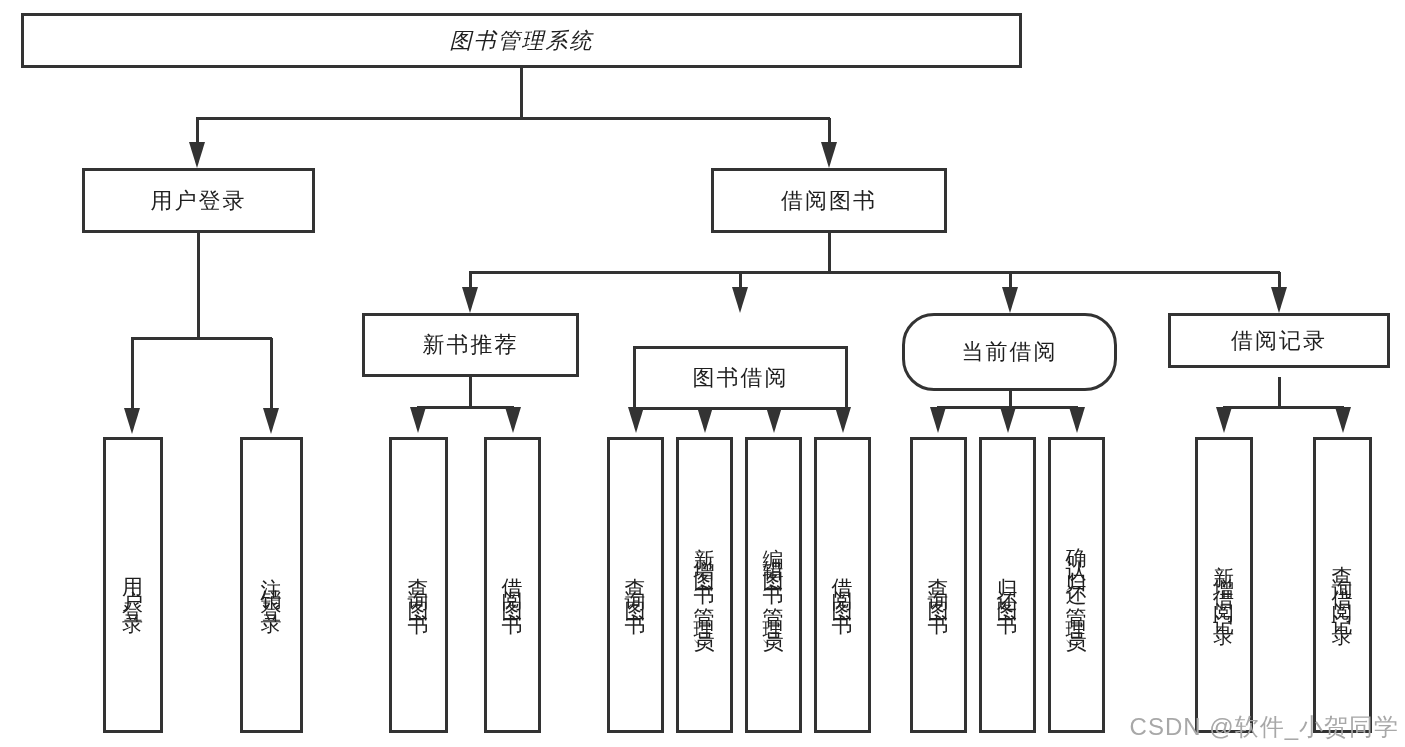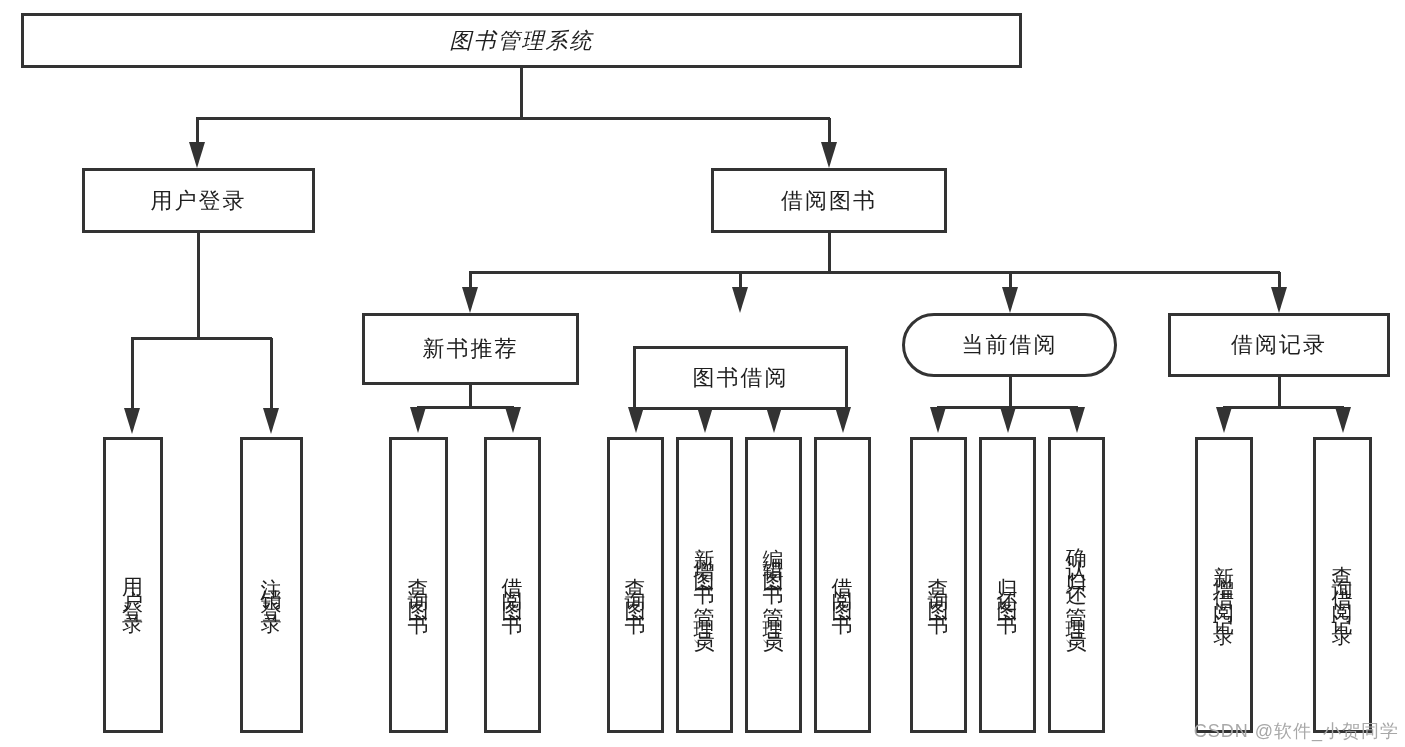--- a/index.html
+++ b/index.html
@@ -30,21 +30,21 @@
   }
   .vline, .hline { position:absolute; background:#333333; }
   .arrow {
     position:absolute; width:0; height:0;
     border-left:8px solid transparent;
     border-right:8px solid transparent;
     border-top:26px solid #333333;
   }
   .watermark {
     position:absolute; right:6px; bottom:4px;
-    font-size:18px; letter-spacing:1px;
+    font-size:24px; letter-spacing:1px;
     color:#a8a8a8; z-index:10;
     white-space:nowrap;
   }
 </style>
 </head>
 <body>
 
 <div class="stage">
 
   <div id="connectors">
@@ -95,30 +95,30 @@
     <span class="h-label">图书管理系统</span>
   </div>
 
   <div class="box" style="left:82px; top:168px; width:233px; height:65px;">
     <span class="h-label">用户登录</span>
   </div>
   <div class="box" style="left:711px; top:168px; width:236px; height:65px;">
     <span class="h-label">借阅图书</span>
   </div>
 
-  <div class="box" style="left:362px; top:313px; width:217px; height:72px;">
+  <div class="box" style="left:362px; top:313px; width:217px; height:64px;">
     <span class="h-label">新书推荐</span>
   </div>
   <div class="box" style="left:633px; top:313px; width:215px; height:64px;margin-top:33px;">
     <span class="h-label">图书借阅</span>
   </div>
-  <div class="box" style="left:902px; top:313px; width:215px; height:64px;border-radius:32px;">
+  <div class="box" style="left:902px; top:313px; width:215px; height:78px;border-radius:32px;">
     <span class="h-label">当前借阅</span>
   </div>
-  <div class="box" style="left:1168px; top:313px; width:222px; height:64px;align-items:center;">
+  <div class="box" style="left:1168px; top:313px; width:222px; height:55px;align-items:center;">
     <span class="h-label">借阅记录</span>
   </div>
 
   <div class="box leaf" style="left:103px; width:60px;">
     <span class="v-label">用户登录</span>
   </div>
   <div class="box leaf" style="left:240px; width:63px;">
     <span class="v-label">注销登录</span>
   </div>
 

